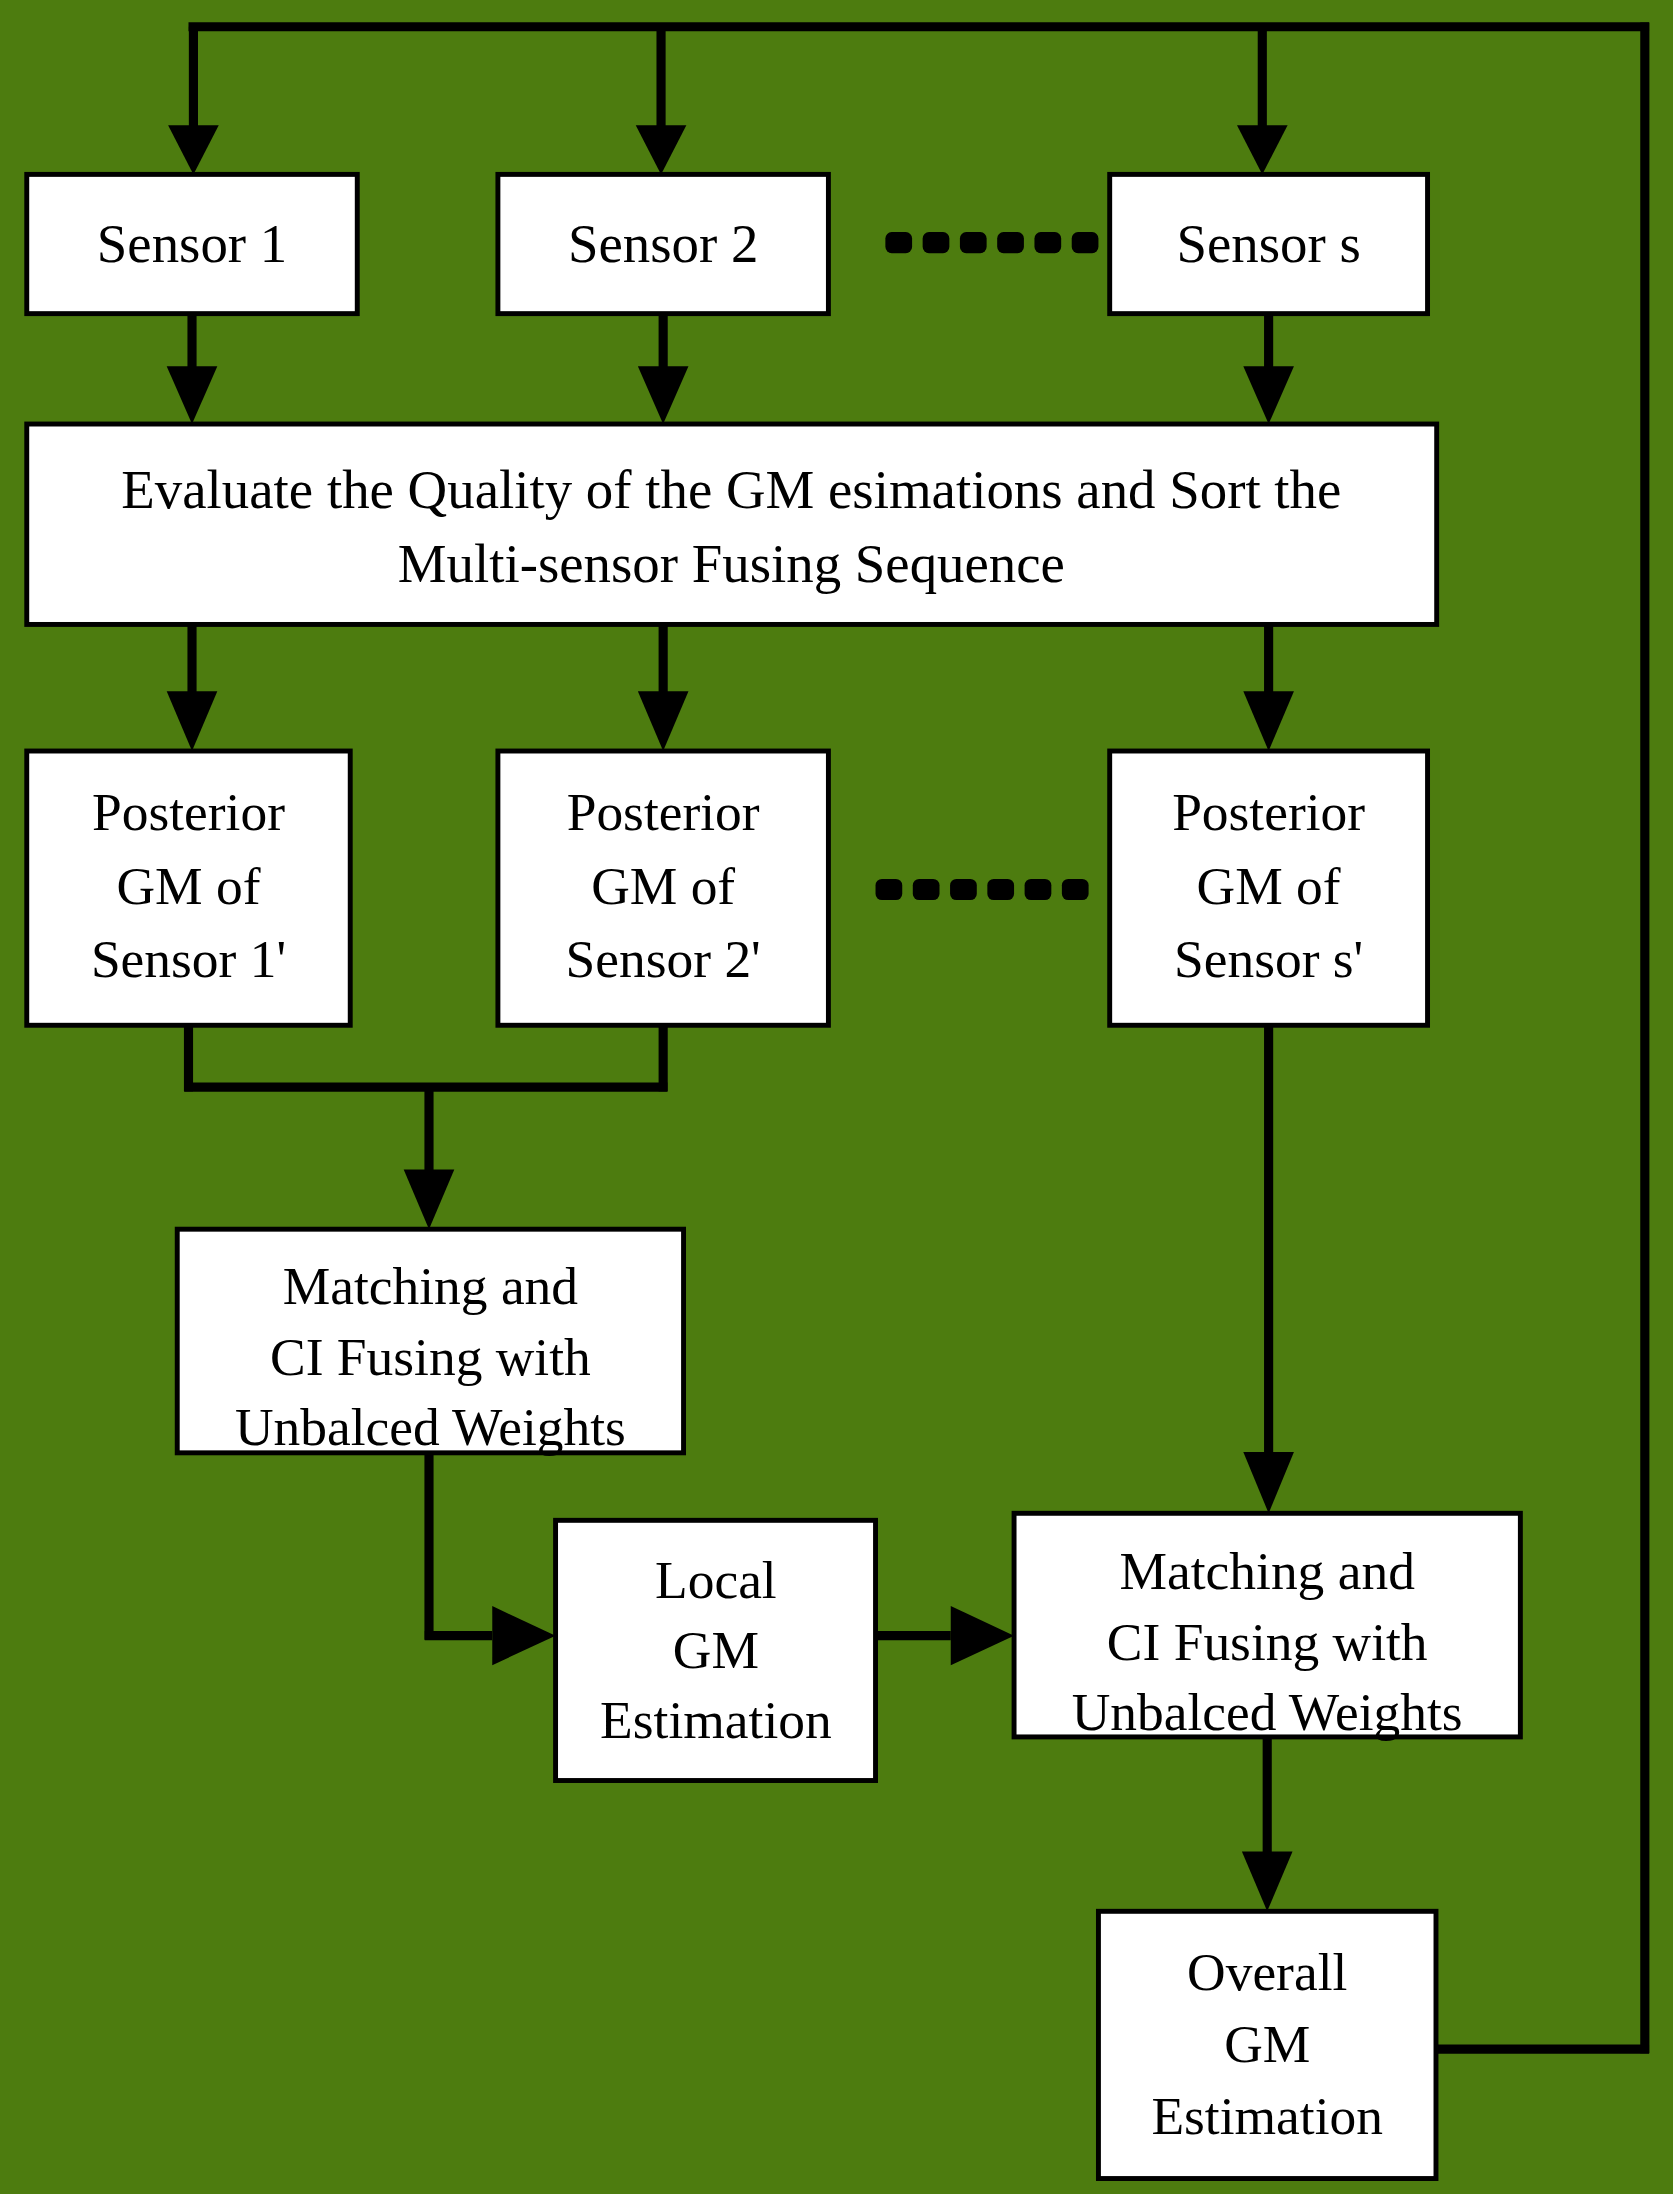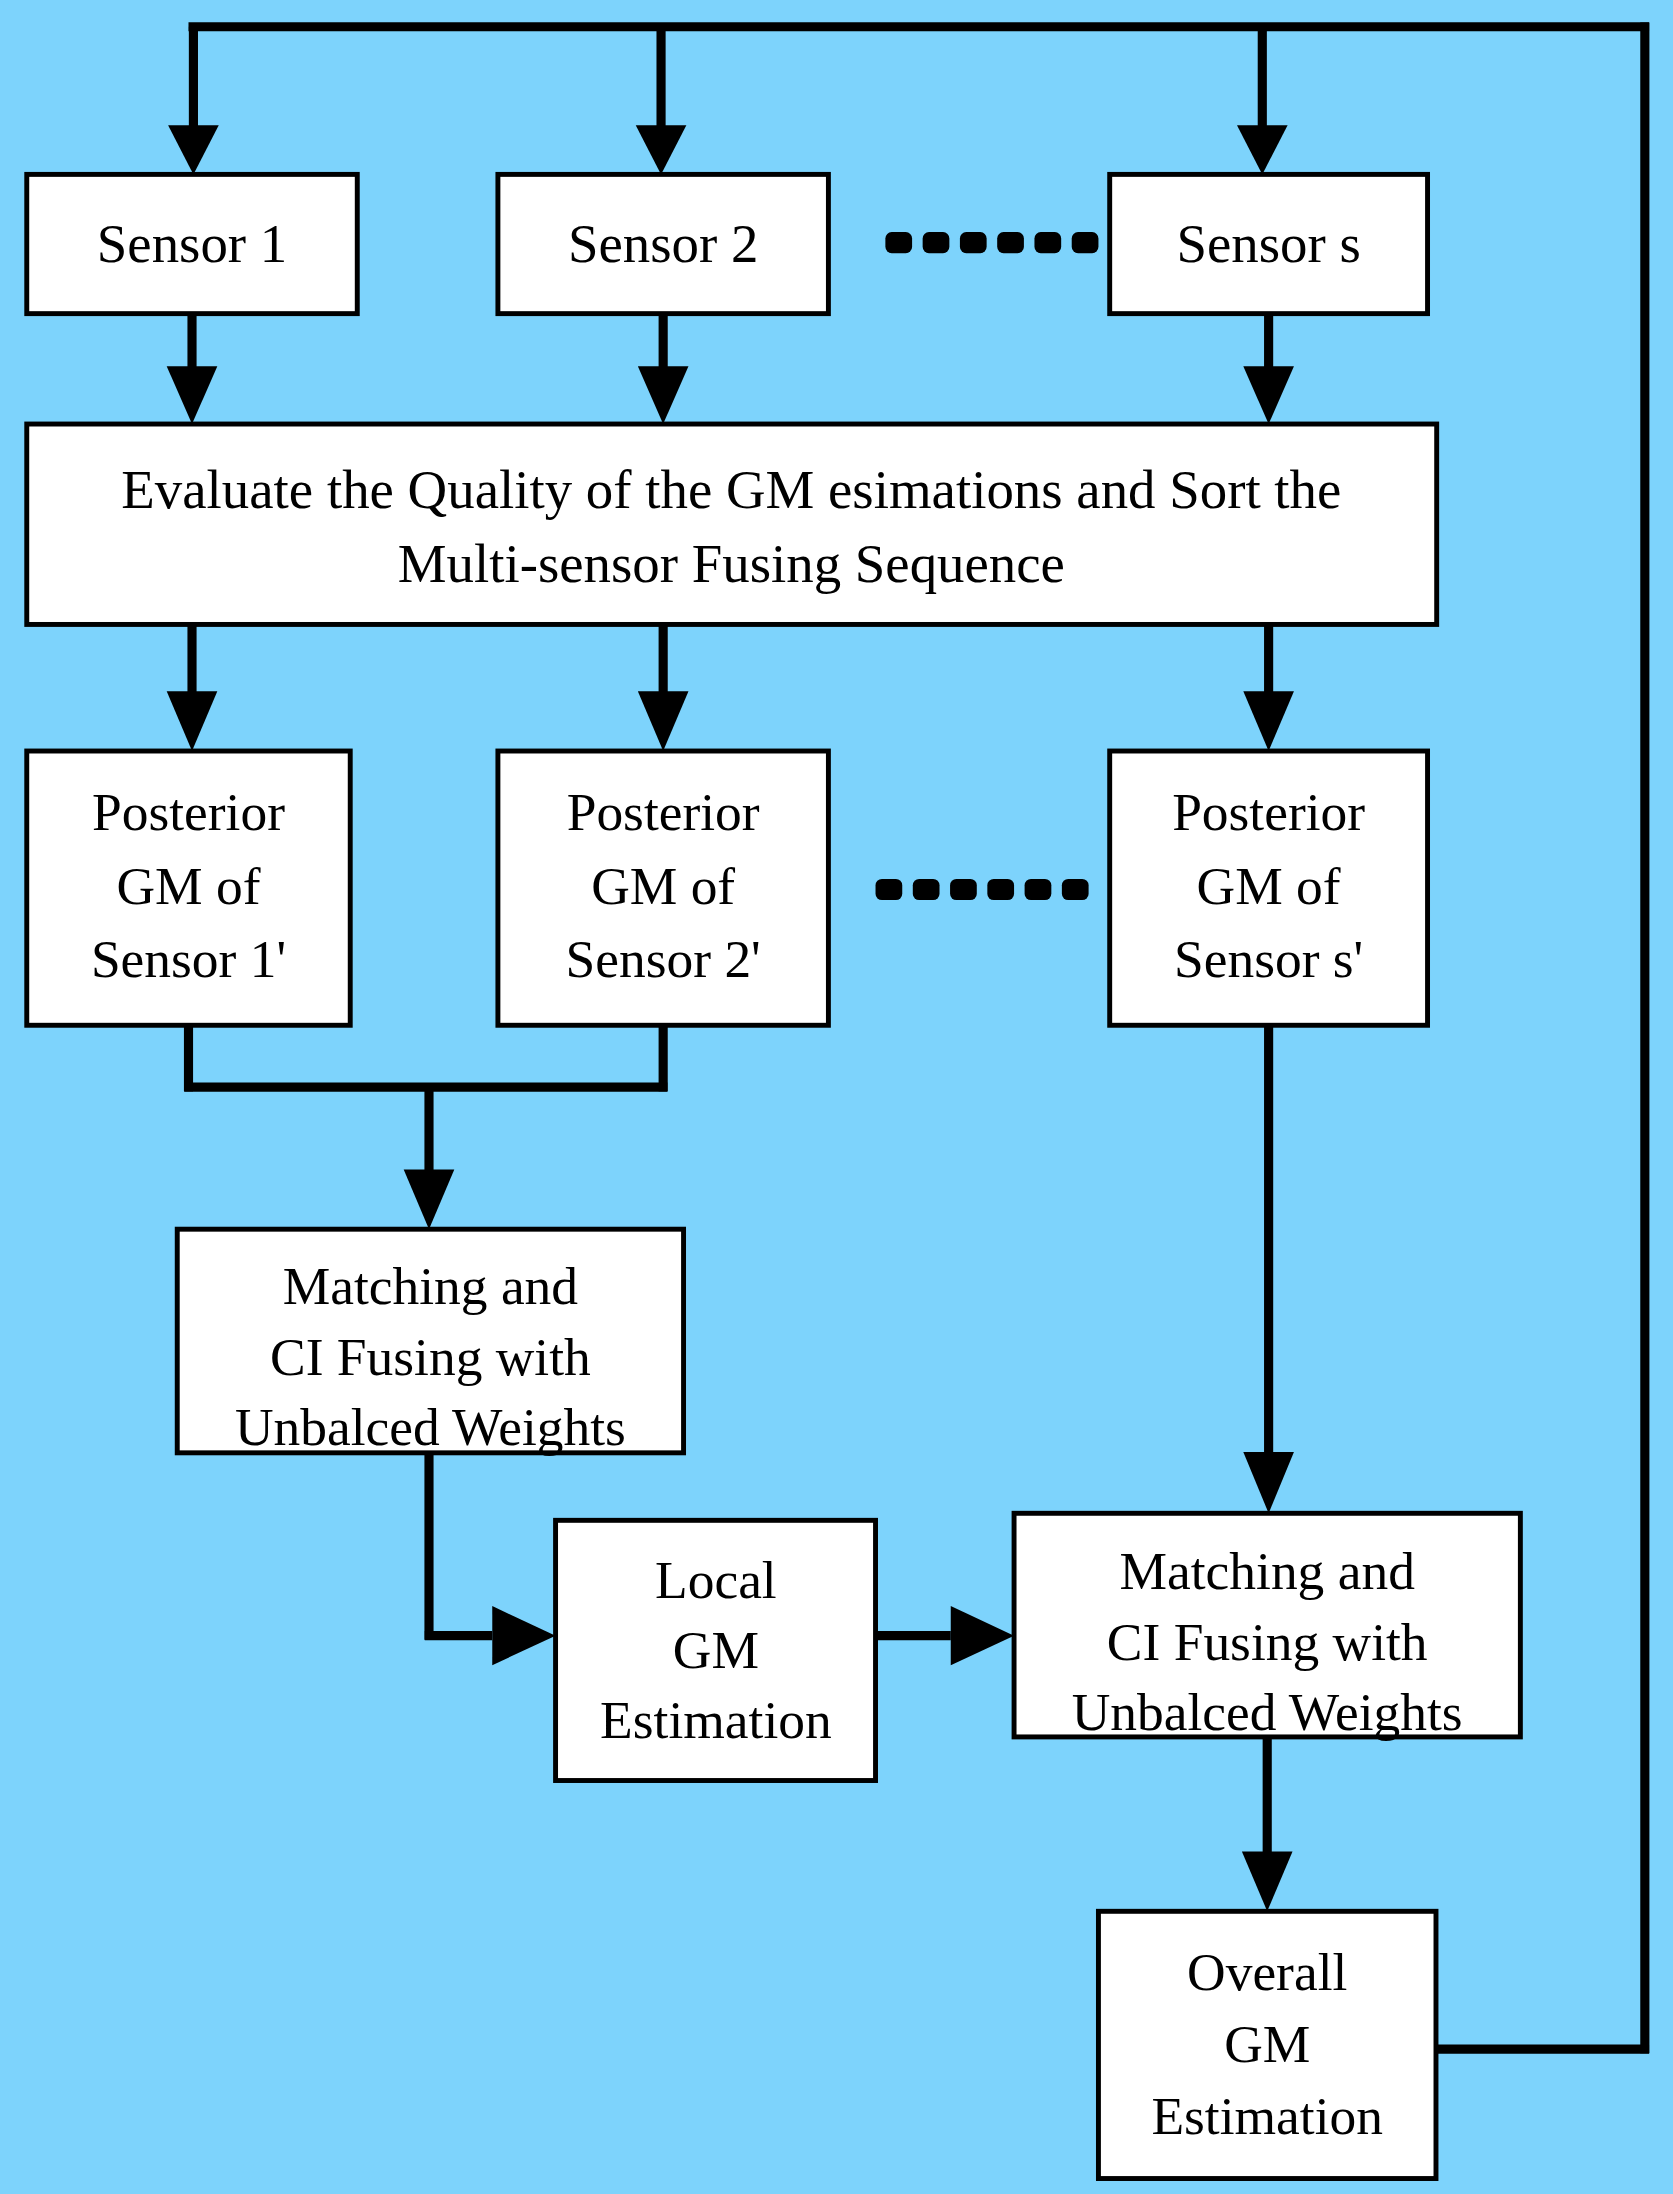--- a/index.html
+++ b/index.html
@@ -7,21 +7,21 @@
     padding: 0;
     background: #ffffff;
   }
   body {
     font-family: "Liberation Serif", "DejaVu Serif", serif;
   }
   #diagram-root {
     position: relative;
     width: 1673px;
     height: 2194px;
-    background: #7dd3fc;
+    background: #4d7c0f;
     overflow: hidden;
   }
   svg#flow-svg {
     position: absolute;
     top: 0;
     left: 0;
     width: 1673px;
     height: 2194px;
     display: block;
   }

